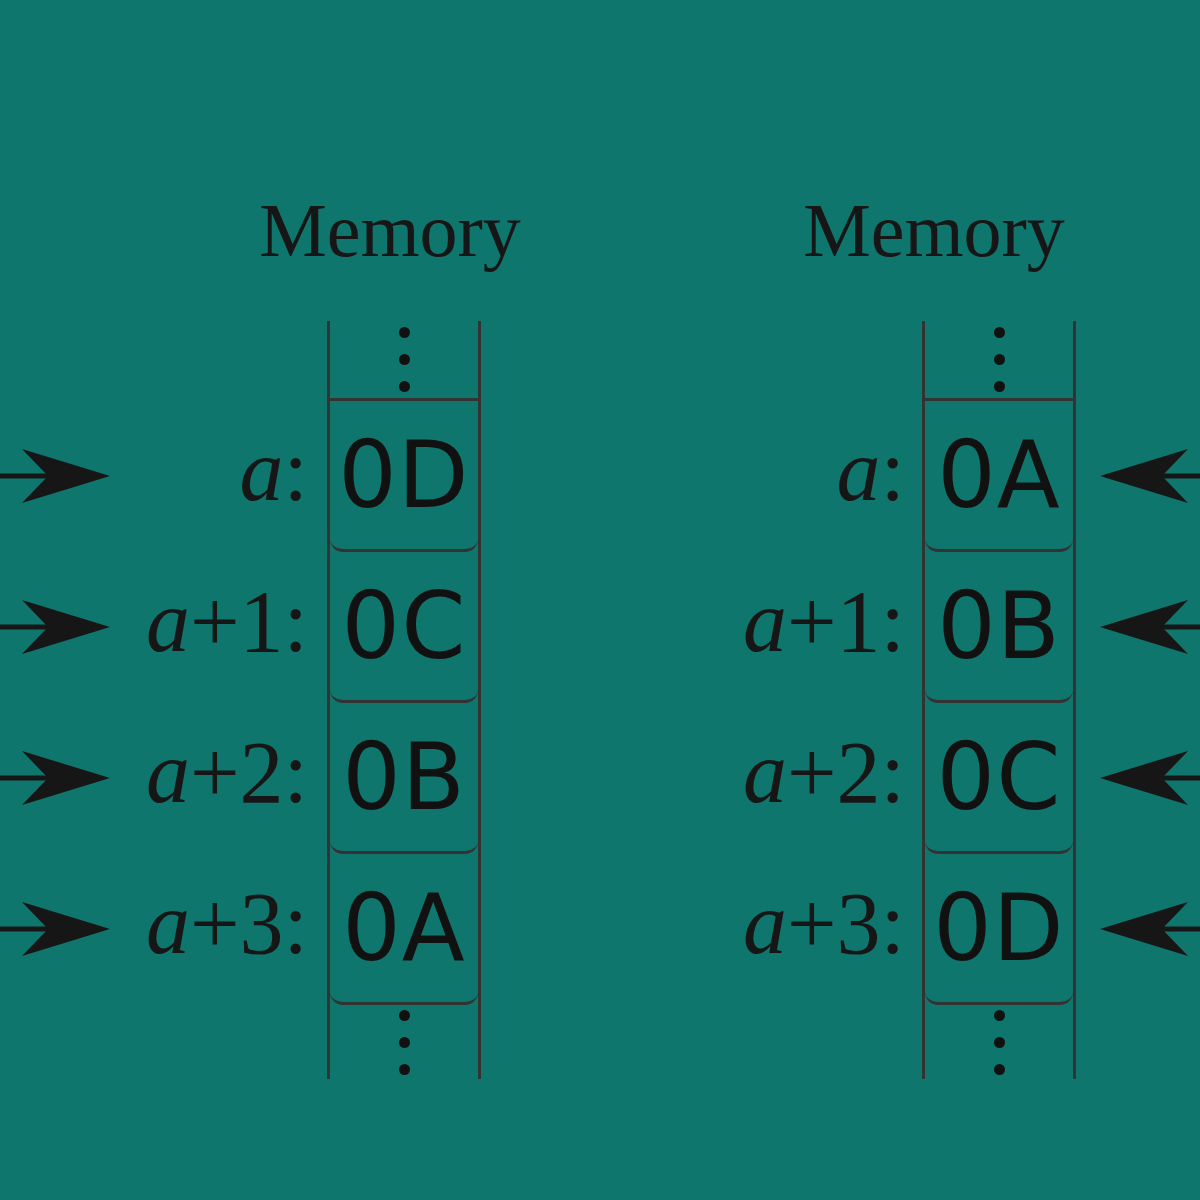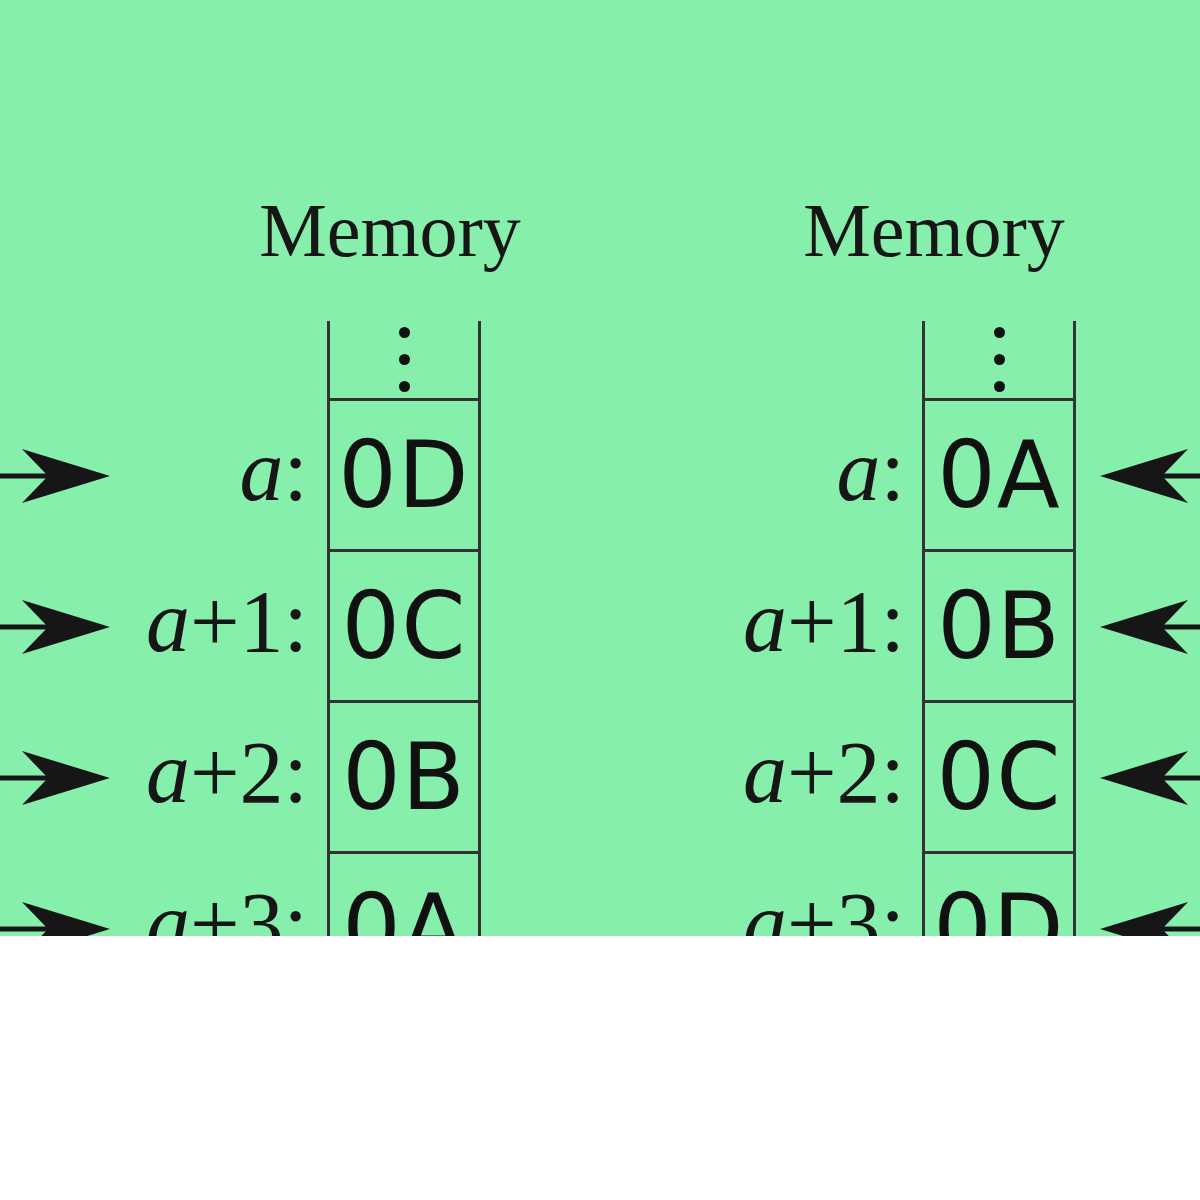--- a/index.html
+++ b/index.html
@@ -1,19 +1,19 @@
 <!DOCTYPE html>
 <html><head>
 <meta charset="utf-8">
 <style>
   html,body{margin:0;padding:0;background:#ffffff;}
   .canvas{
     position:relative;
-    width:1200px;height:936px;
-    background:#86efac;
+    width:1200px;height:1200px;
+    background:#0f766e;
     overflow:hidden;
     font-family:"Liberation Serif", serif;
     color:#161616;
   }
   .title{
     position:absolute;
     top:182px;
     width:320px;
     height:96px;
     line-height:96px;
@@ -58,20 +58,21 @@
     box-sizing:border-box;
     height:151px;
     border-bottom:3px solid #333;
     display:flex;
     align-items:center;
     justify-content:center;
     font-family:"DejaVu Sans", sans-serif;
     font-size:92px;
     color:#111;
     letter-spacing:1px;
+    border-radius:13px;
   }
   .addr-label{
     position:absolute;
     width:250px;
     height:151px;
     display:flex;
     align-items:center;
     justify-content:flex-end;
     font-size:88px;
     color:#161616;

